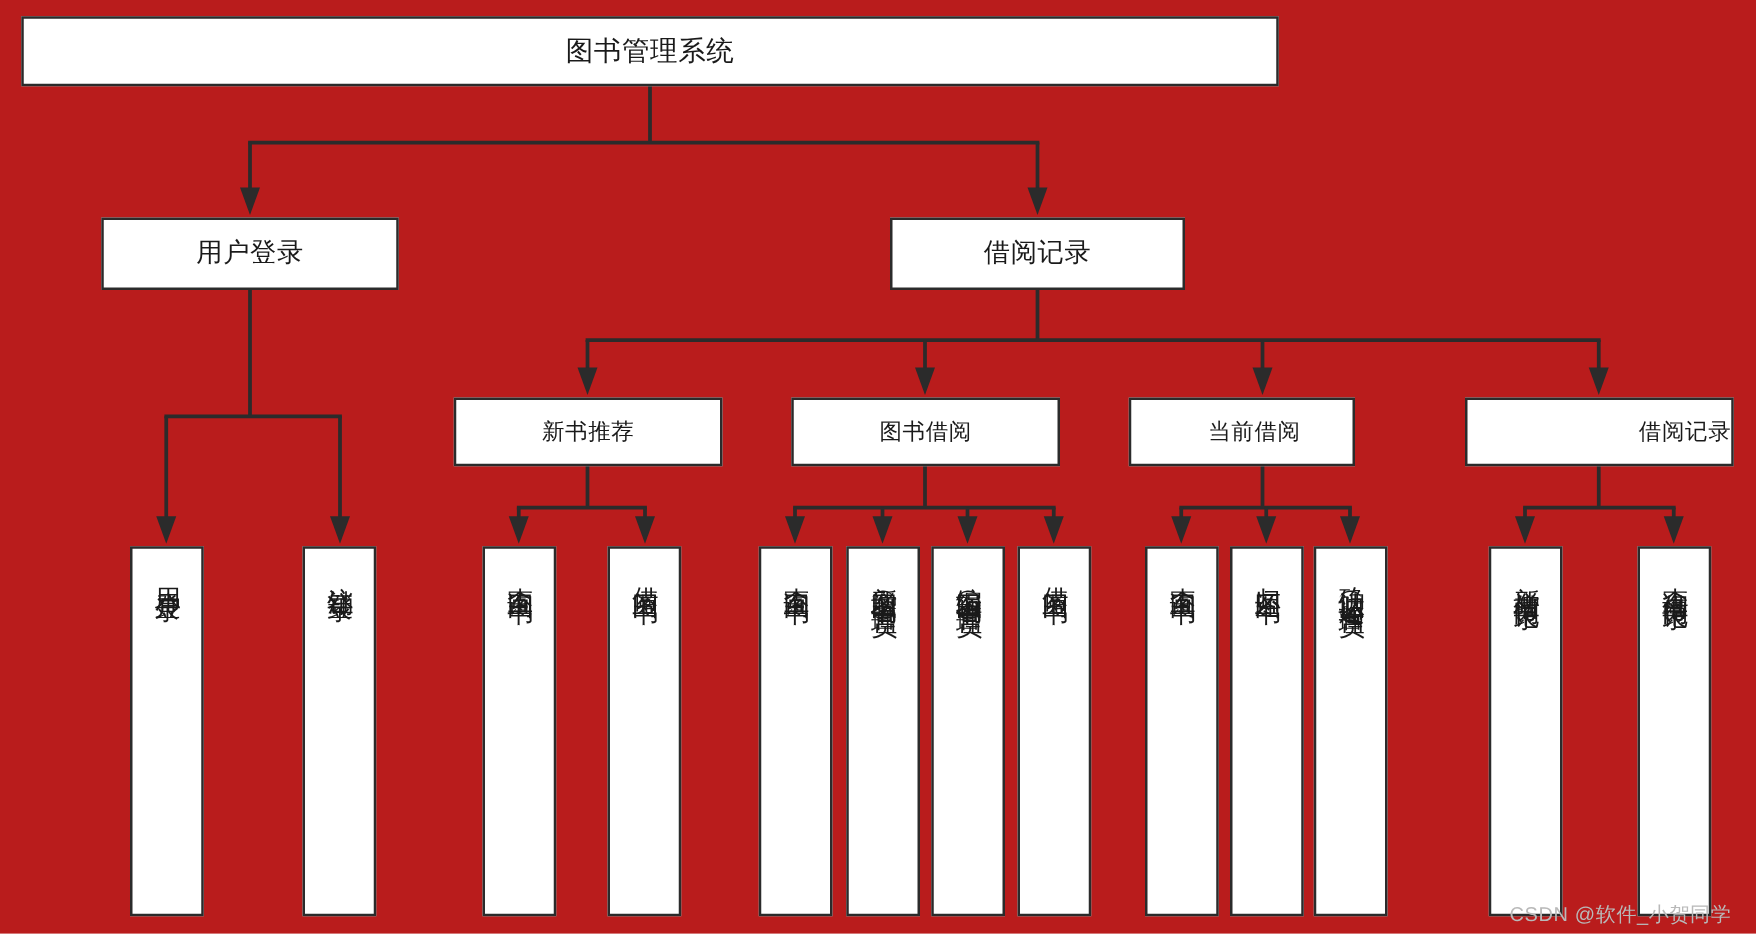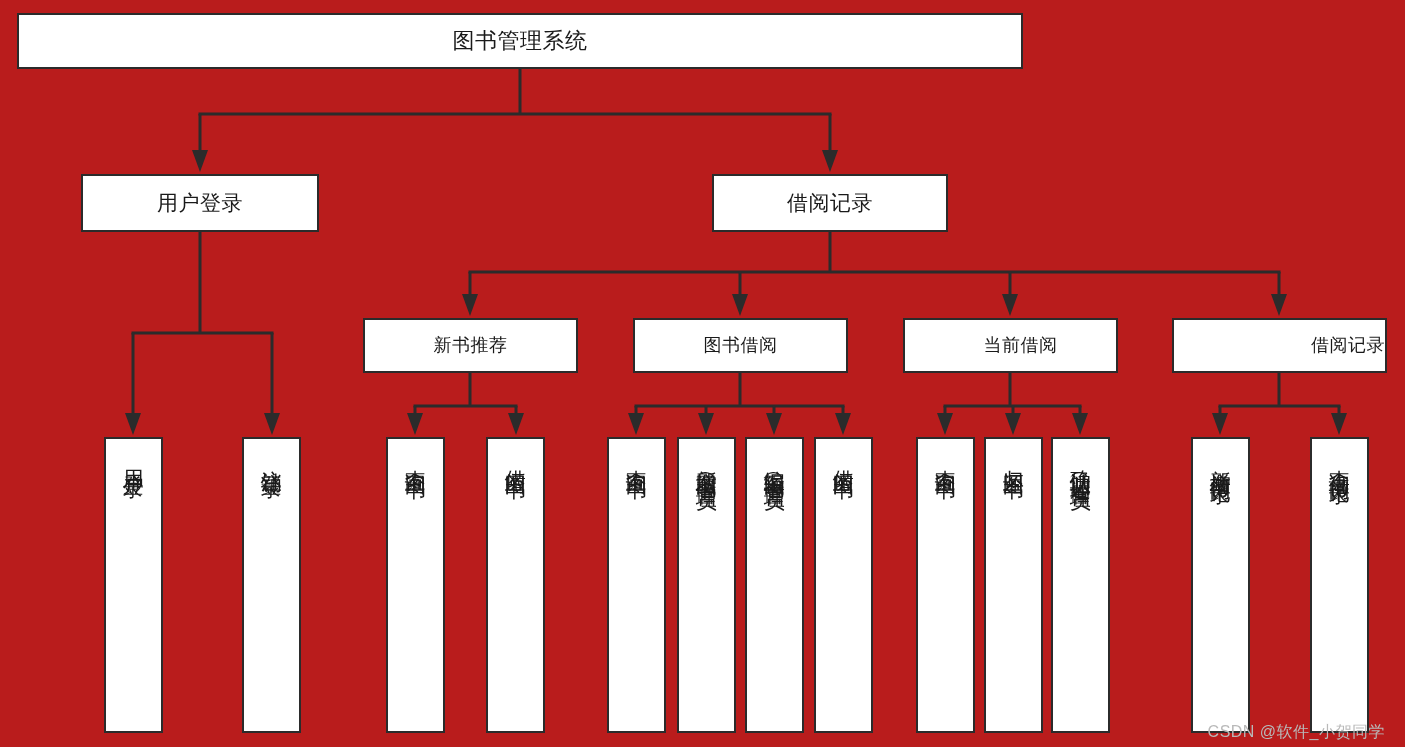--- a/index.html
+++ b/index.html
@@ -173,21 +173,21 @@
       </div>
       <div class="node-box lvl2" style="left: 712px; top: 174px; width: 236px; height: 58px;">
         <span class="node-label">借阅记录</span>
       </div>
       <div class="node-box lvl3" style="left: 363px; top: 318px; width: 215px; height: 55px;">
         <span class="node-label">新书推荐</span>
       </div>
       <div class="node-box lvl3" style="left: 633px; top: 318px; width: 215px; height: 55px;">
         <span class="node-label">图书借阅</span>
       </div>
-      <div class="node-box lvl3" style="left: 903px; top: 318px; width: 215px; height: 55px; padding-left: 20px;">
+      <div class="node-box lvl3" style="left: 903px; top: 318px; width: 181px; height: 55px; padding-left: 20px;">
         <span class="node-label">当前借阅</span>
       </div>
       <div class="node-box lvl3" style="left: 1172px; top: 318px; width: 215px; height: 55px; justify-content: flex-end;">
         <span class="node-label">借阅记录</span>
       </div>
       <div class="node-box lvl4 vertical" style="left: 104px; top: 437px; width: 59px; height: 296px;">
         <span class="node-label">用户登录</span>
       </div>
       <div class="node-box lvl4 vertical" style="left: 242px; top: 437px; width: 59px; height: 296px;">
         <span class="node-label">注销登录</span>

